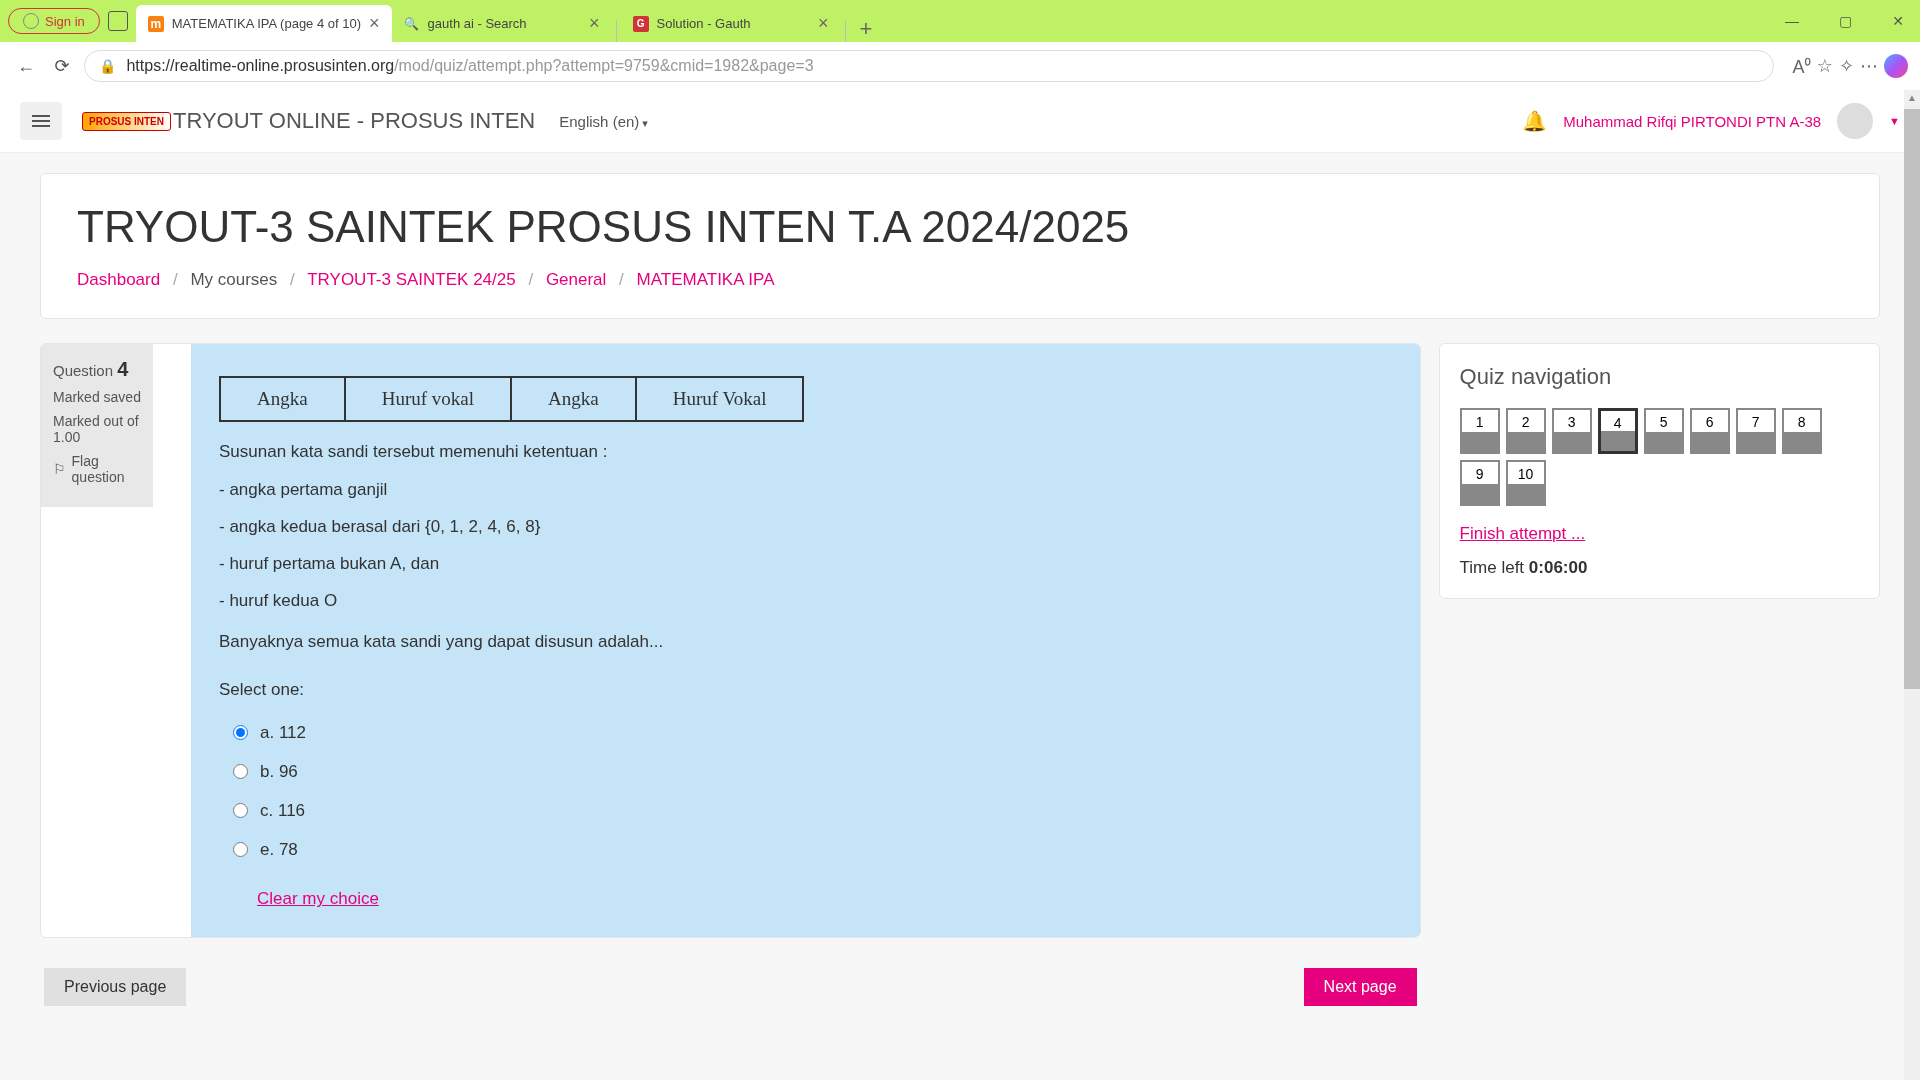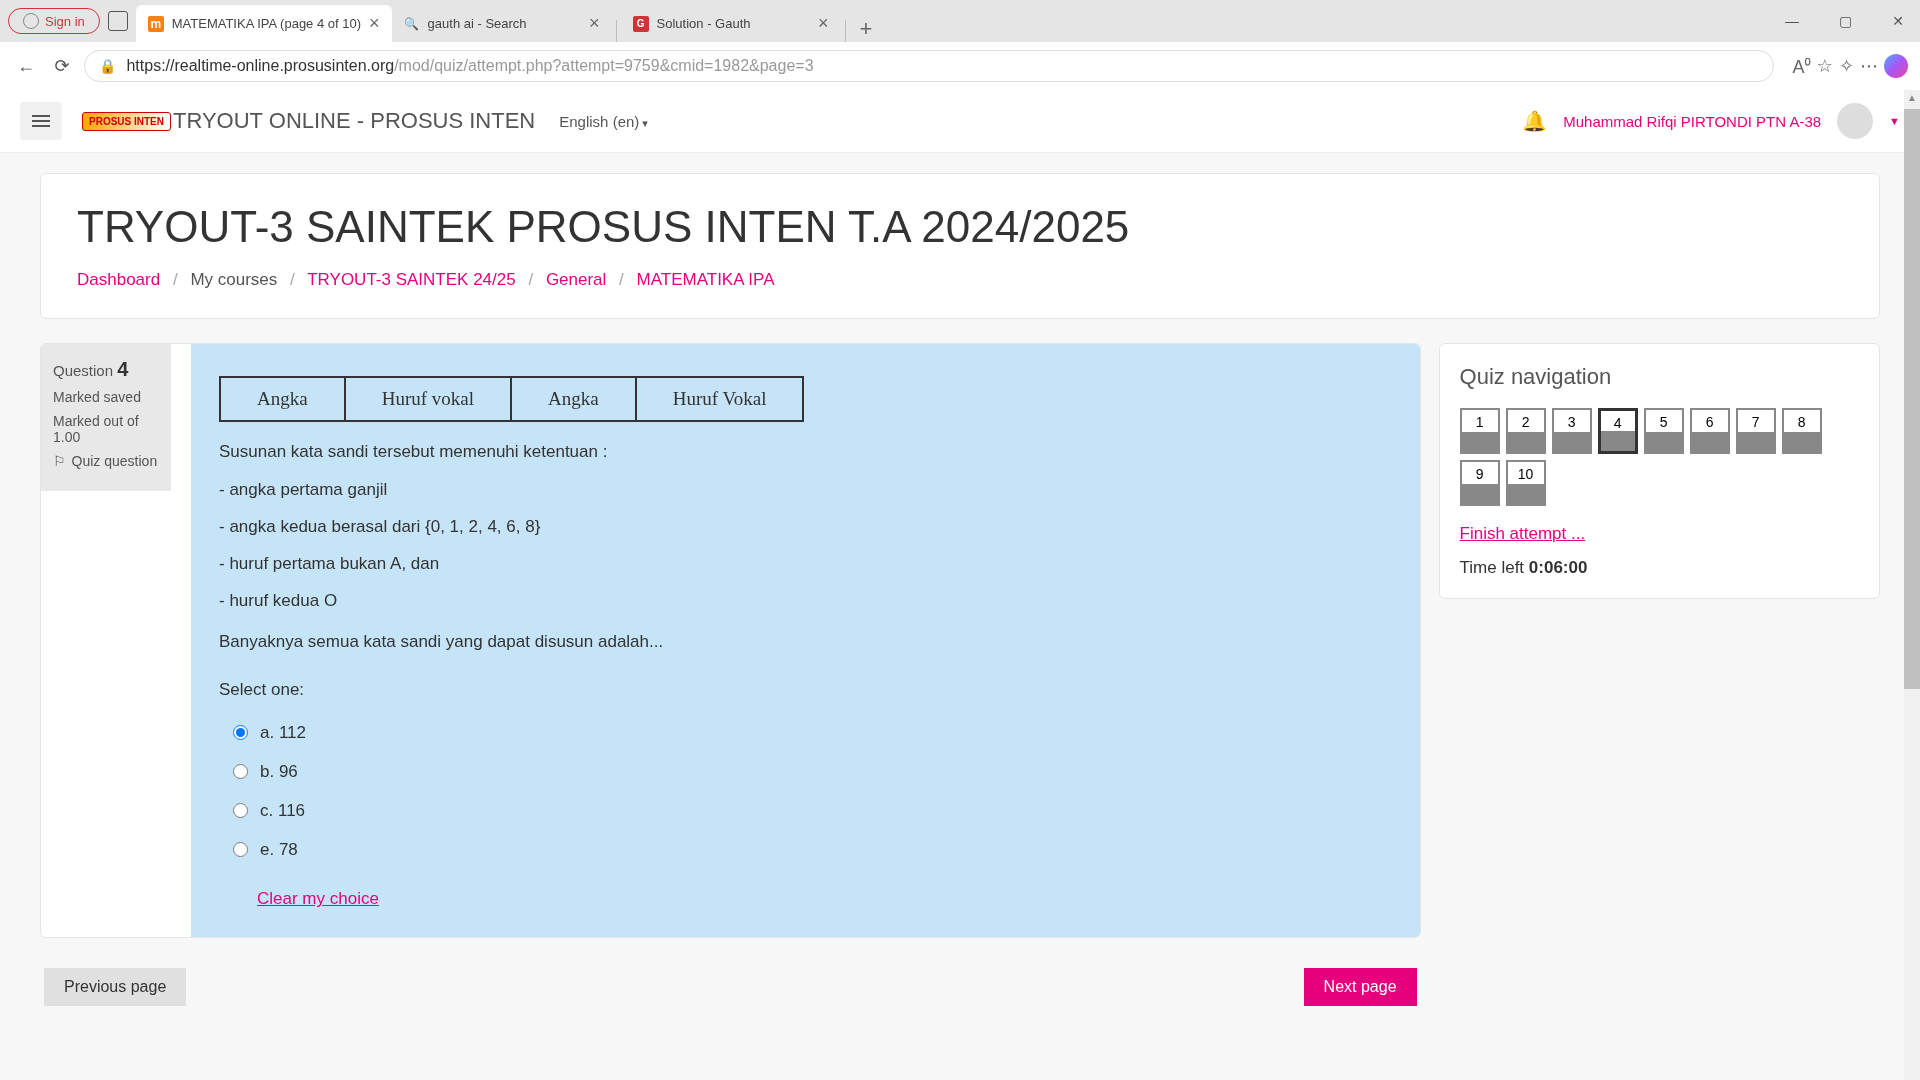--- a/index.html
+++ b/index.html
@@ -1,19 +1,19 @@
 <!DOCTYPE html>
 <html><head>
 <meta charset="utf-8">
 <style>
 * { margin: 0; padding: 0; box-sizing: border-box; }
 body { font-family: 'Segoe UI', Arial, sans-serif; font-size: 14px; background: #fff; overflow: hidden; width: 1920px; height: 1080px; }
 
 
-.browser-top { background: #e5e5e5; height: 42px; display: flex; align-items: center; padding: 0 8px; }
+.browser-top { background: #bef264; height: 42px; display: flex; align-items: center; padding: 0 8px; }
 .signin { border: 1.5px solid #d13438; border-radius: 18px; padding: 4px 14px; color: #d13438; font-size: 13px; display: flex; align-items: center; gap: 6px; margin-right: 8px; }
 .signin-icon { width: 16px; height: 16px; border: 1.5px solid #888; border-radius: 50%; position: relative; }
 .workspace-icon { width: 20px; height: 20px; border: 1.5px solid #555; border-radius: 3px; margin-right: 8px; }
 .tabs { display: flex; flex: 1; height: 42px; align-items: flex-end; }
 .tab { display: flex; align-items: center; padding: 8px 12px; font-size: 13px; color: #444; gap: 8px; min-width: 220px; position: relative; cursor: pointer; }
 .tab.active { background: #fff; border-top-left-radius: 6px; border-top-right-radius: 6px; }
 .tab-icon { width: 16px; height: 16px; display: flex; align-items: center; justify-content: center; font-size: 12px; }
 .tab-m { background: #f98012; color: #fff; border-radius: 2px; font-weight: bold; }
 .tab-q { color: #0078d4; }
 .tab-g { background: #d13438; color: #fff; border-radius: 2px; font-size: 10px; font-weight: bold; }
@@ -50,21 +50,21 @@
 
 .container { max-width: 1880px; margin: 20px auto; padding: 0 20px; }
 .card { background: #fff; border: 1px solid #e5e5e5; border-radius: 6px; padding: 28px 36px; margin-bottom: 24px; }
 .page-title { font-size: 44px; font-weight: 300; color: #333; margin-bottom: 18px; }
 .breadcrumb { font-size: 17px; color: #555; }
 .breadcrumb a { color: #e6007e; text-decoration: none; }
 .breadcrumb .sep { color: #aaa; margin: 0 8px; }
 
 .quiz-row { display: flex; gap: 18px; align-items: flex-start; }
 .left-col { width: 1410px; }
-.qinfo { width: 130px; background: #e8e8e8; padding: 14px 12px; font-size: 14px; color: #555; float: left; margin-right: 18px; }
+.qinfo { width: 112px; background: #e8e8e8; padding: 14px 12px; font-size: 14px; color: #555; float: left; margin-right: 18px; }
 .qinfo .qnum { font-size: 15px; margin-bottom: 8px; }
 .qinfo .qnum b { font-size: 20px; color: #333; }
 .qinfo div { margin-bottom: 8px; }
 .flag { display: flex; align-items: center; gap: 6px; cursor: pointer; }
 
 .qtext { background: #c5e4f7; padding: 24px 28px; margin-left: 150px; min-height: 580px; color: #333; font-size: 17px; line-height: 1.6; }
 .qtext p { margin-bottom: 10px; }
 table.pattern { border-collapse: collapse; margin: 8px 0 16px; }
 table.pattern td { border: 2px solid #333; padding: 6px 36px; font-family: 'Times New Roman', serif; font-size: 19px; }
 .options { margin-top: 20px; }
@@ -183,21 +183,21 @@
 
     <div class="quiz-row">
       <div class="left-col">
         <div style="border:1px solid #e5e5e5; border-radius:6px; background:#fff; padding:0; overflow:hidden;">
           <div class="qinfo">
             <div class="qnum"><span>Question</span> <b>4</b></div>
             <div>Marked saved</div>
             <div>Marked out of 1.00</div>
             <div class="flag">
               <span>⚐</span>
-              <span>Quiz question</span>
+              <span>Flag question</span>
             </div>
           </div>
           <div class="qtext">
             <table class="pattern">
               <tbody>
                   <tr>
                 <td>Angka</td>
                 <td>Huruf vokal</td>
                 <td>Angka</td>
                 <td>Huruf Vokal</td>

